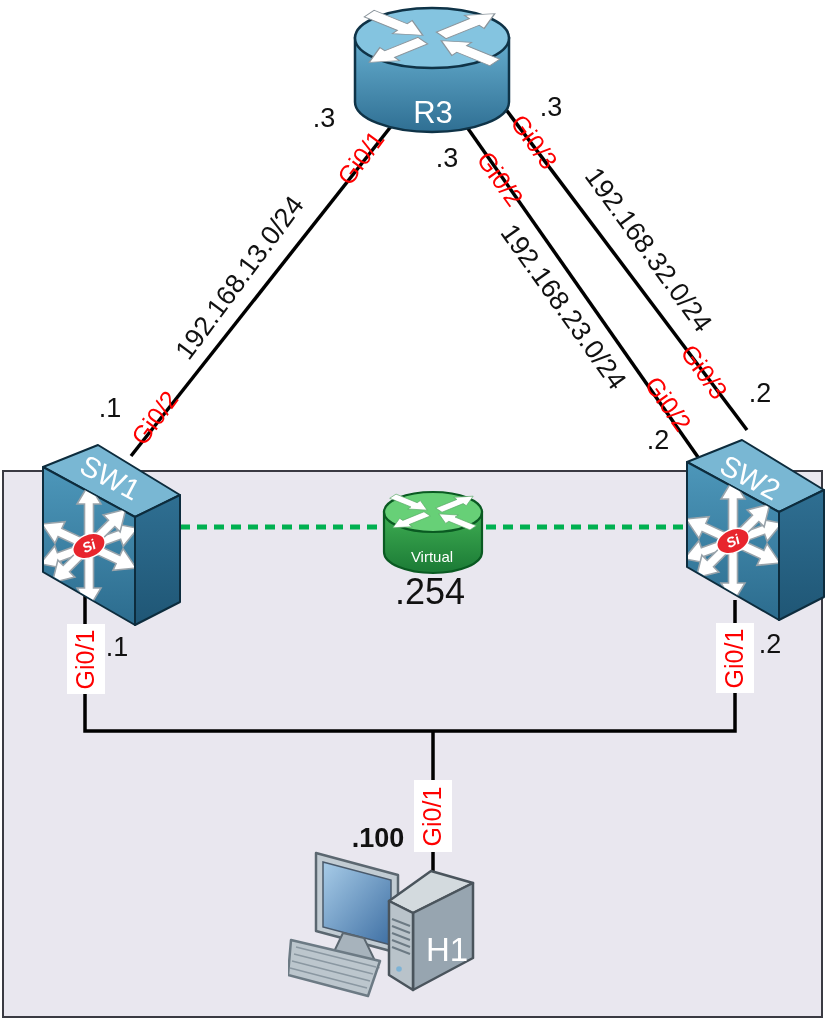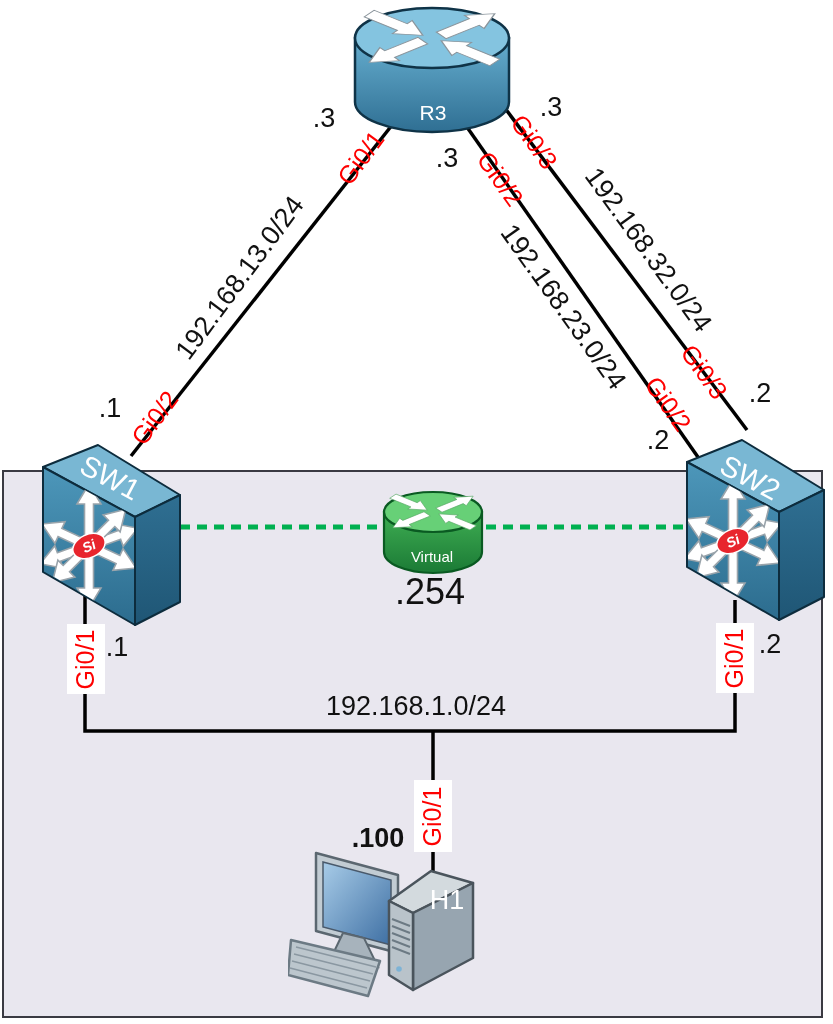--- a/index.html
+++ b/index.html
@@ -162,41 +162,40 @@
   <div class="if-box" style="left:67px;top:624px;height:70px;">
     <span>Gi0/1</span>
   </div>
   <div class="if-box" style="left:716px;top:623px;height:70px;">
     <span>Gi0/1</span>
   </div>
   <div class="if-box" style="left:414px;top:780px;height:72px;">
     <span>Gi0/1</span>
   </div>
 
-  <span class="lbl white-label" style="left:433px;top:112px;font-size:21px;transform:translate(-50%,-50%);">R3</span>
+  <span class="lbl white-label" style="left:433px;top:112px;font-size:31px;transform:translate(-50%,-50%);">R3</span>
   <span class="lbl white-label" style="left:110px;top:478px;font-size:29px;transform:translate(-50%,-50%) rotate(28deg);">SW1</span>
   <span class="lbl white-label" style="left:750px;top:478px;font-size:29px;transform:translate(-50%,-50%) rotate(28deg);">SW2</span>
   <span class="lbl white-label" style="left:432px;top:556px;font-size:15px;transform:translate(-50%,-50%);">Virtual</span>
-  <span class="lbl white-label" style="left:447px;top:900px;font-size:27px;transform:translate(-50%,-50%);">H1</span>
+  <span class="lbl white-label" style="left:447px;top:949px;font-size:33px;transform:translate(-50%,-50%);">H1</span>
 
   <span class="lbl" style="left:324px;top:118px;transform:translate(-50%,-50%);">.3</span>
   <span class="lbl" style="left:447px;top:158px;transform:translate(-50%,-50%);">.3</span>
   <span class="lbl" style="left:551px;top:107px;transform:translate(-50%,-50%);">.3</span>
   <span class="lbl" style="left:110px;top:408px;transform:translate(-50%,-50%);">.1</span>
   <span class="lbl" style="left:658px;top:440px;transform:translate(-50%,-50%);">.2</span>
   <span class="lbl" style="left:760px;top:393px;transform:translate(-50%,-50%);">.2</span>
   <span class="lbl" style="left:117px;top:647px;transform:translate(-50%,-50%);">.1</span>
   <span class="lbl" style="left:770px;top:644px;transform:translate(-50%,-50%);">.2</span>
   <span class="lbl" style="left:430px;top:592px;font-size:36px;transform:translate(-50%,-50%);">.254</span>
   <span class="lbl" style="left:378px;top:838px;transform:translate(-50%,-50%);font-weight:bold;">.100</span>
 
   <span class="lbl" style="left:240px;top:278px;transform:translate(-50%,-50%) rotate(-53.5deg);">192.168.13.0/24</span>
   <span class="lbl" style="left:563px;top:307px;transform:translate(-50%,-50%) rotate(54.5deg);">192.168.23.0/24</span>
   <span class="lbl" style="left:648px;top:250px;transform:translate(-50%,-50%) rotate(54deg);">192.168.32.0/24</span>
-  <span class="lbl" style="left:416px;top:706px;transform:translate(-50%,-50%);">192.168.1.0/24</span>
 
   <span class="lbl red" style="left:361px;top:158px;transform:translate(-50%,-50%) rotate(-53.5deg);">Gi0/1</span>
   <span class="lbl red" style="left:500px;top:179px;transform:translate(-50%,-50%) rotate(54.5deg);">Gi0/2</span>
   <span class="lbl red" style="left:534px;top:142px;transform:translate(-50%,-50%) rotate(54deg);">Gi0/3</span>
   <span class="lbl red" style="left:155px;top:418px;transform:translate(-50%,-50%) rotate(-53.5deg);">Gi0/2</span>
   <span class="lbl red" style="left:668px;top:404px;transform:translate(-50%,-50%) rotate(54.5deg);">Gi0/2</span>
   <span class="lbl red" style="left:704px;top:372px;transform:translate(-50%,-50%) rotate(54deg);">Gi0/3</span>
 
 </div>
 

